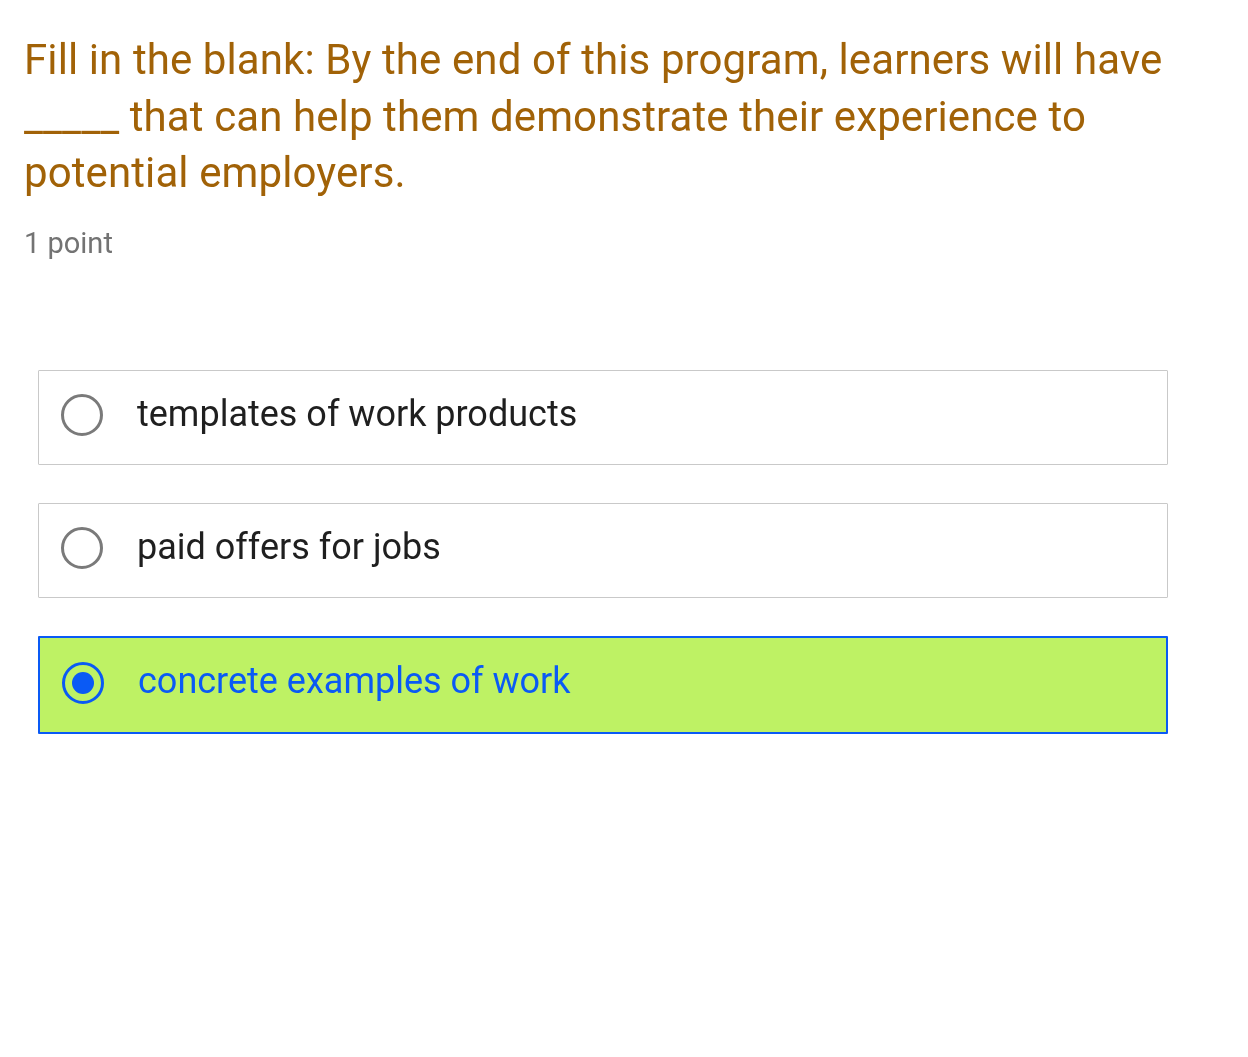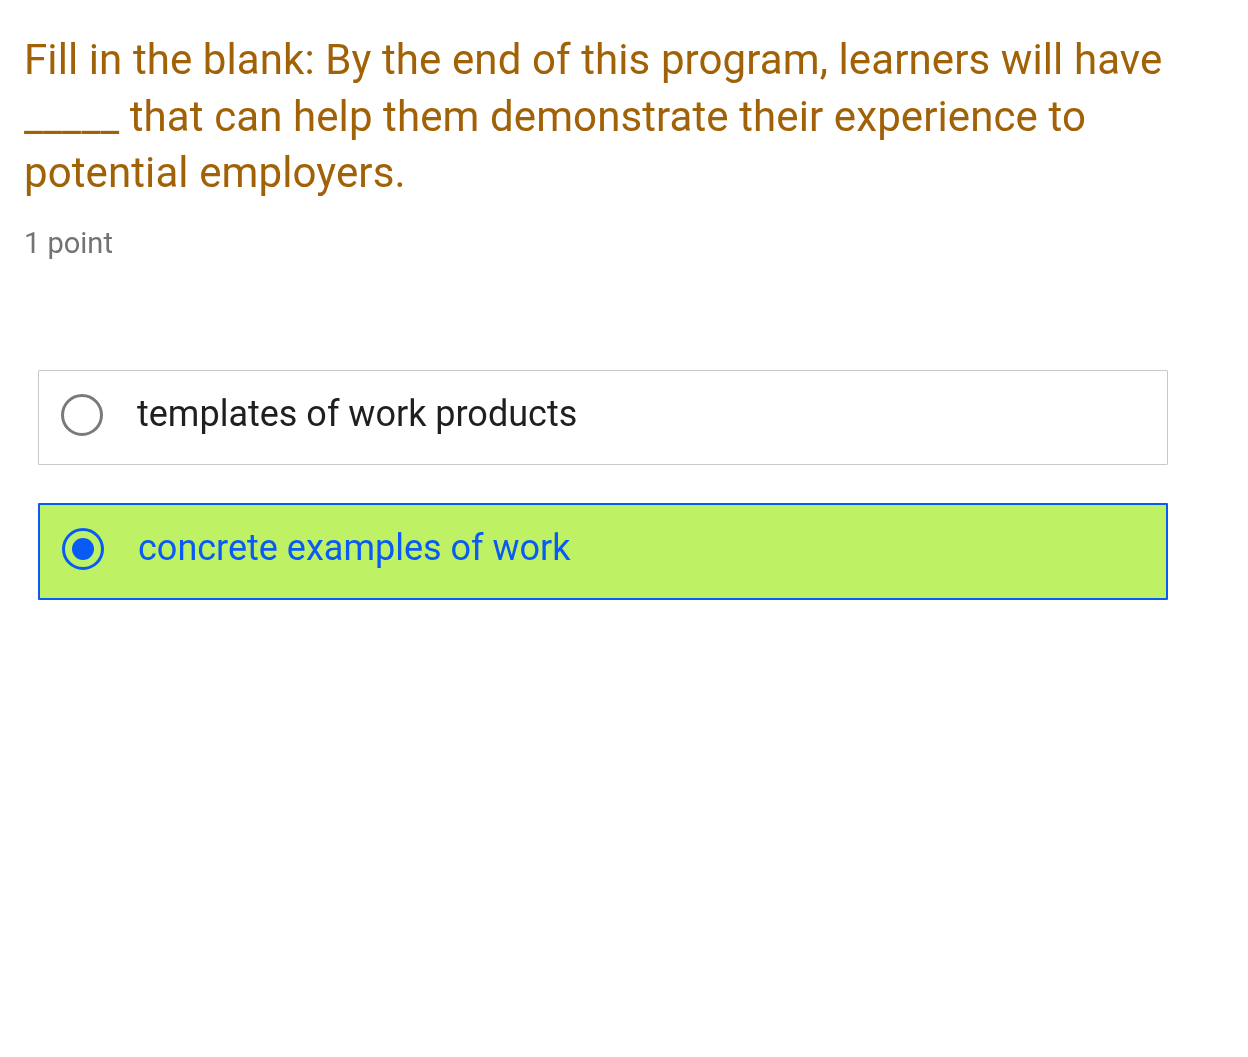--- a/index.html
+++ b/index.html
@@ -88,20 +88,24 @@
 
   <div class="points">1 point</div>
 
   <div class="options">
 
     <div class="option">
       <span class="radio"></span>
       <span class="option-label">templates of work products</span>
     </div>
 
+    <div class="option">
+      <span class="radio"></span>
+      <span class="option-label">paid offers for jobs</span>
+    </div>
 
     <div class="option selected">
       <span class="radio"></span>
       <span class="option-label">concrete examples of work</span>
     </div>
 
 
   </div>
 </div>
 

